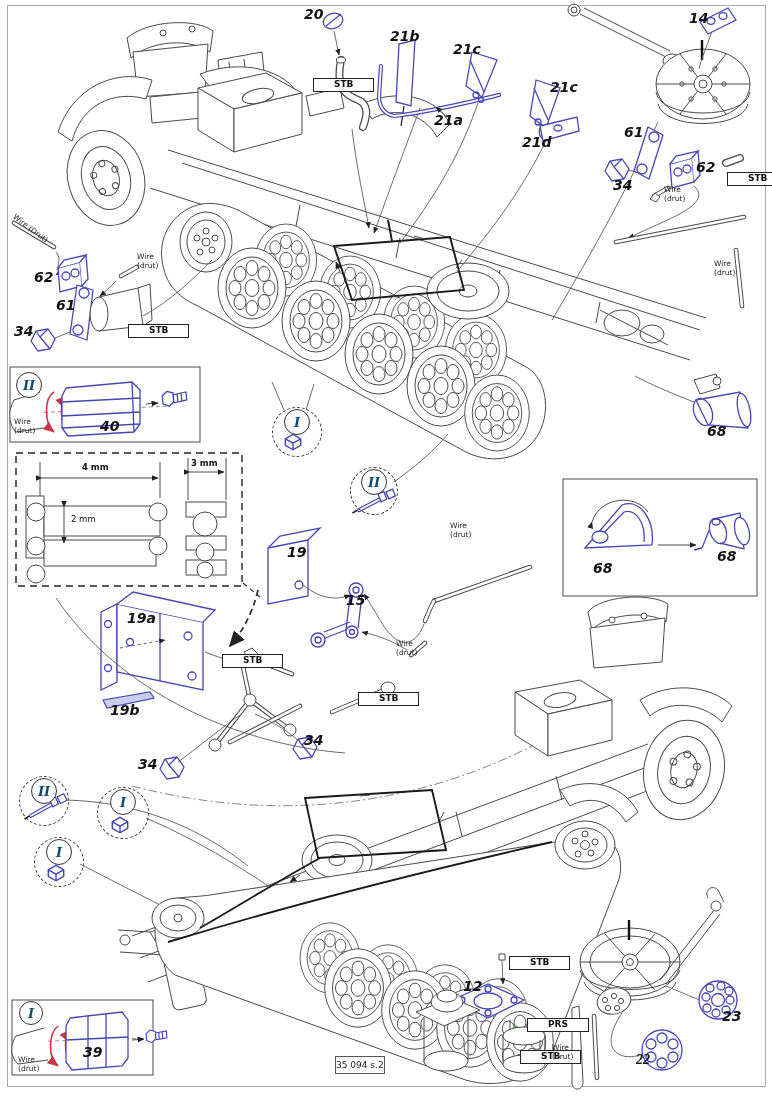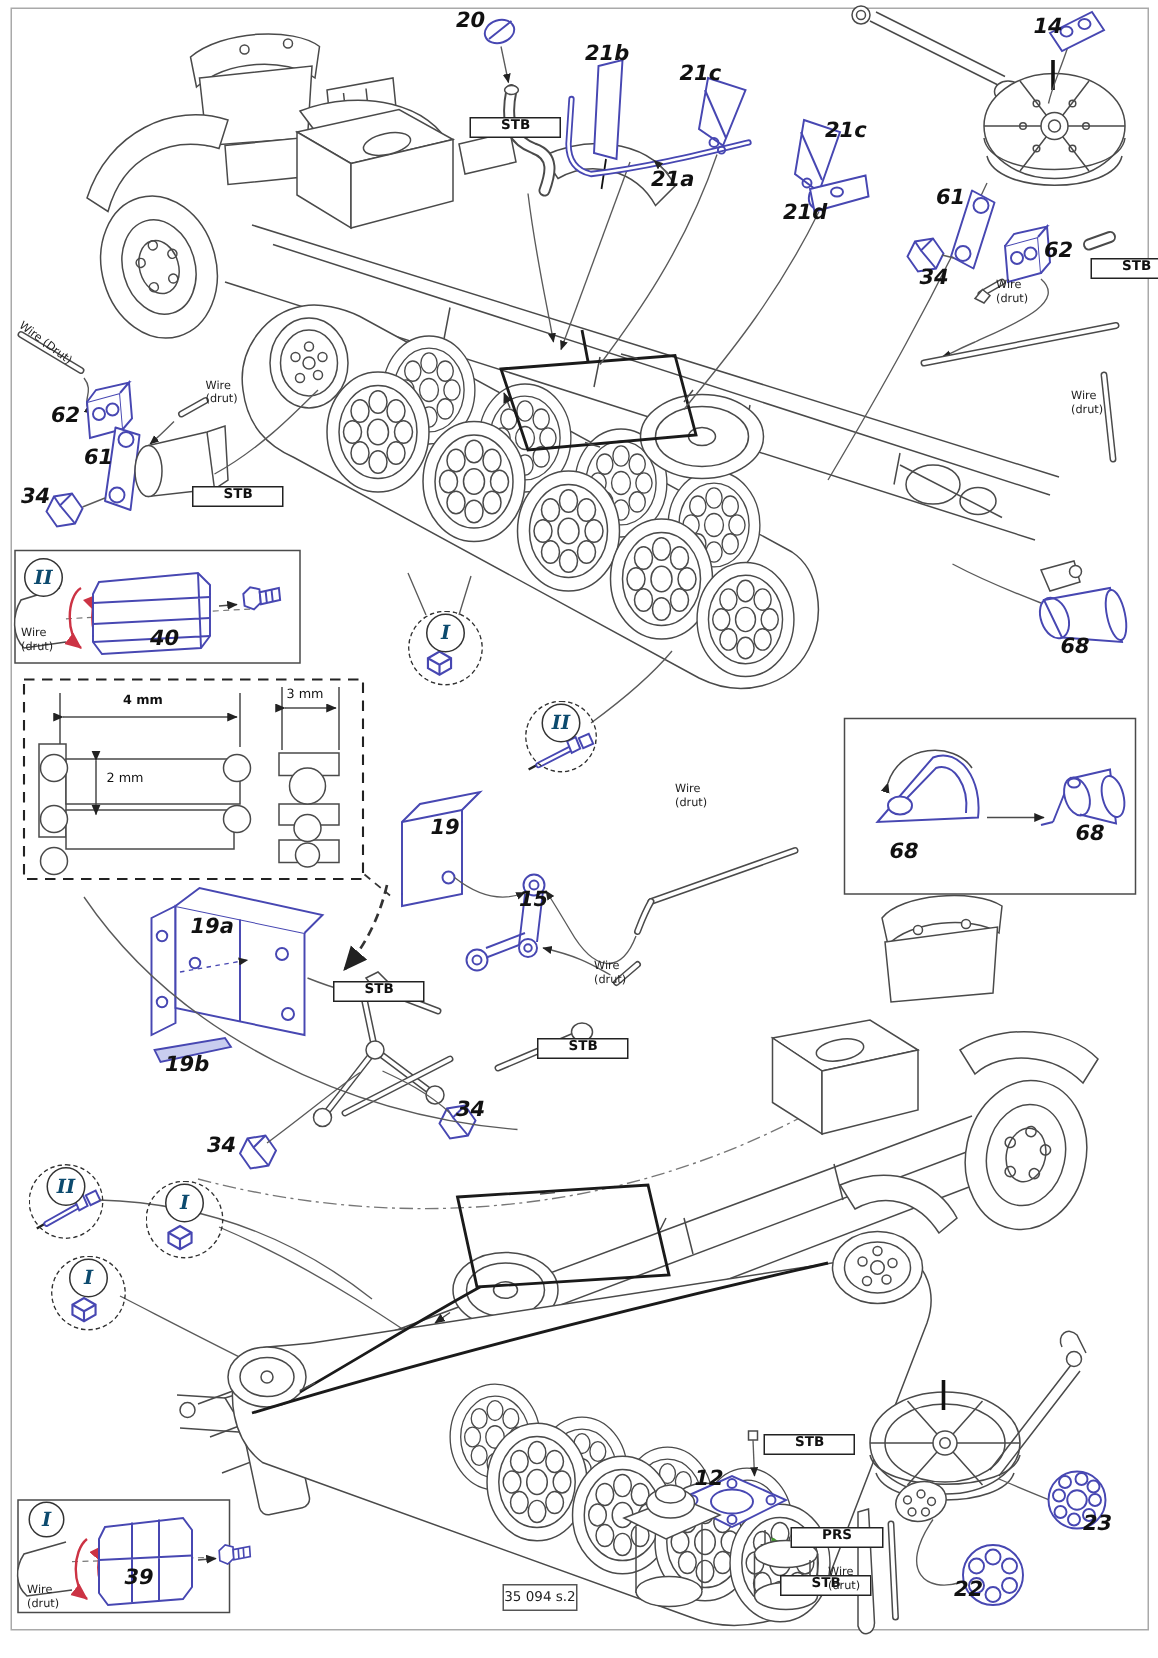--- a/index.html
+++ b/index.html
@@ -17,21 +17,21 @@
   .wire-label{position:absolute;font:7.5px "DejaVu Sans",sans-serif;color:#222;
               line-height:1.15;white-space:pre;}
   .dim-label{position:absolute;font:8.5px "DejaVu Sans",sans-serif;color:#111;background:#fff;
              padding:0 2px;white-space:nowrap;}
   .callout{position:absolute;border:1.6px dashed #333;border-radius:50%;background:transparent;}
   .numcircle{position:absolute;border:1.2px solid #333;border-radius:50%;background:#fff;
              display:flex;align-items:center;justify-content:center;
              font:italic bold 13px "DejaVu Serif",serif;color:#0c4a6e;}
   .footer-box{position:absolute;left:335px;top:1056px;width:48px;height:16px;
               border:1px solid #555;background:#fff;font:9px "DejaVu Sans",sans-serif;
-              color:#222;display:flex;align-items:center;justify-content:center;white-space:nowrap;}
+              color:#222;display:flex;align-items:center;justify-content:flex-start;white-space:nowrap;}
   
   svg *{vector-effect:none;}
   .ln{stroke:#4a4a4a;fill:none;stroke-width:1;}
   .fw{stroke:#4a4a4a;fill:#fff;stroke-width:1;}
   .thin{stroke:#5a5a5a;fill:none;stroke-width:.9;}
   .wireblk{stroke:#1a1a1a;fill:none;stroke-width:1.9;}
   .blue{stroke:#4747b2;fill:none;stroke-width:1.3;}
   .bluef{stroke:#4747b2;fill:#fff;stroke-width:1.3;}
   .bluefill{stroke:#4747b2;fill:#c9cdef;stroke-width:1.2;}
   .red{stroke:#cc3344;fill:none;stroke-width:1.6;}
@@ -605,21 +605,21 @@
       <div class="part-label" style="left: 593px; top: 560px;">68</div>
       <div class="part-label" style="left: 717px; top: 548px;">68</div>
       <div class="part-label" style="left: 287px; top: 544px;">19</div>
       <div class="part-label" style="left: 346px; top: 592px;">15</div>
       <div class="part-label" style="left: 127px; top: 610px;">19a</div>
       <div class="part-label" style="left: 86px; top: 702px; margin-left: 24px;">19b</div>
       <div class="part-label" style="left: 138px; top: 756px;">34</div>
       <div class="part-label" style="left: 304px; top: 732px;">34</div>
       <div class="part-label" style="left: 83px; top: 1044px;">39</div>
       <div class="part-label" style="left: 463px; top: 978px;">12</div>
-      <div class="part-label" style="left: 636px; top: 1052px;">22</div>
+      <div class="part-label" style="left: 636px; top: 1052px; font-family: Liberation Serif, serif;">22</div>
       <div class="part-label" style="left: 722px; top: 1008px;">23</div>
       <div class="boxed-label" style="left: 313px; top: 78px;">STB</div>
       <div class="boxed-label" style="left: 727px; top: 172px;">STB</div>
       <div class="boxed-label" style="left: 128px; top: 324px;">STB</div>
       <div class="boxed-label" style="left: 222px; top: 654px;">STB</div>
       <div class="boxed-label" style="left: 358px; top: 692px;">STB</div>
       <div class="boxed-label" style="left: 509px; top: 956px;">STB</div>
       <div class="boxed-label" style="left: 527px; top: 1018px;">PRS</div>
       <div class="boxed-label" style="left: 520px; top: 1050px;">STB</div>
       <div class="wire-label" style="left: 16px; top: 213px; transform-origin: left top; transform: rotate(37deg);">Wire (Drut)</div>
@@ -634,21 +634,21 @@
       <div class="wire-label" style="left: 450px; top: 522px;">Wire
 (drut)</div>
       <div class="wire-label" style="left: 396px; top: 640px;">Wire
 (drut)</div>
       <div class="wire-label" style="left: 18px; top: 1056px;">Wire
 (drut)</div>
       <div class="wire-label" style="left: 552px; top: 1044px;">Wire
 (drut)</div>
       <div class="dim-label" style="left: 80px; top: 462px; font-weight: bold;">4 mm</div>
       <div class="dim-label" style="left: 69px; top: 514px;">2 mm</div>
-      <div class="dim-label" style="left: 189px; top: 458px;">3 mm</div>
+      <div class="dim-label" style="left: 189px; top: 458px; font-weight: bold;">3 mm</div>
       <div class="callout" style="left: 272px; top: 407px; width: 48px; height: 48px;"></div>
       <div class="numcircle" style="left: 284px; top: 409px; width: 24px; height: 24px;">I</div>
       <div class="callout" style="left: 350px; top: 467px; width: 46px; height: 46px;"></div>
       <div class="numcircle" style="left: 361px; top: 469px; width: 24px; height: 24px;">II</div>
       <div class="callout" style="left: 19px; top: 776px; width: 48px; height: 48px;"></div>
       <div class="numcircle" style="left: 31px; top: 778px; width: 24px; height: 24px;">II</div>
       <div class="callout" style="left: 97px; top: 787px; width: 50px; height: 50px;"></div>
       <div class="numcircle" style="left: 110px; top: 789px; width: 24px; height: 24px;">I</div>
       <div class="callout" style="left: 34px; top: 837px; width: 48px; height: 48px;"></div>
       <div class="numcircle" style="left: 46px; top: 839px; width: 24px; height: 24px;">I</div>

